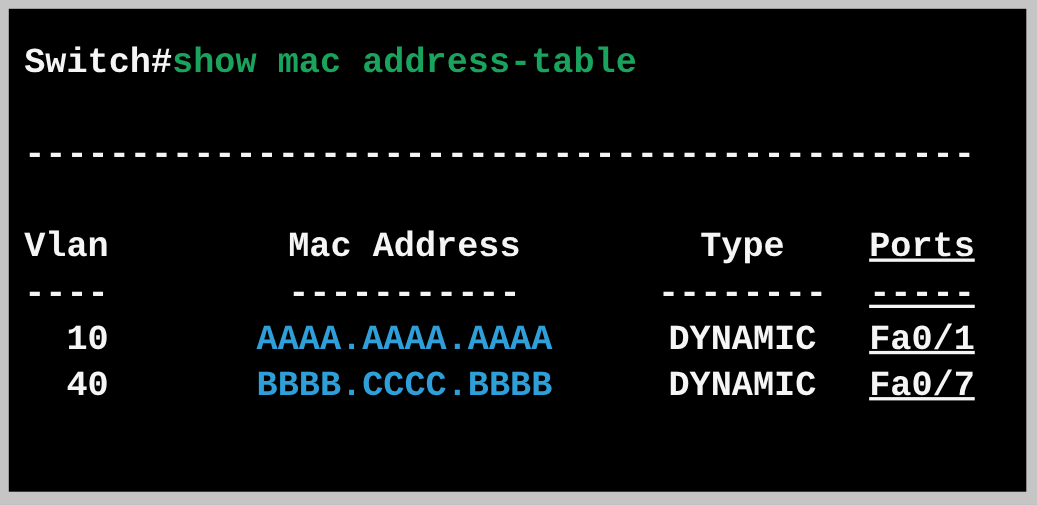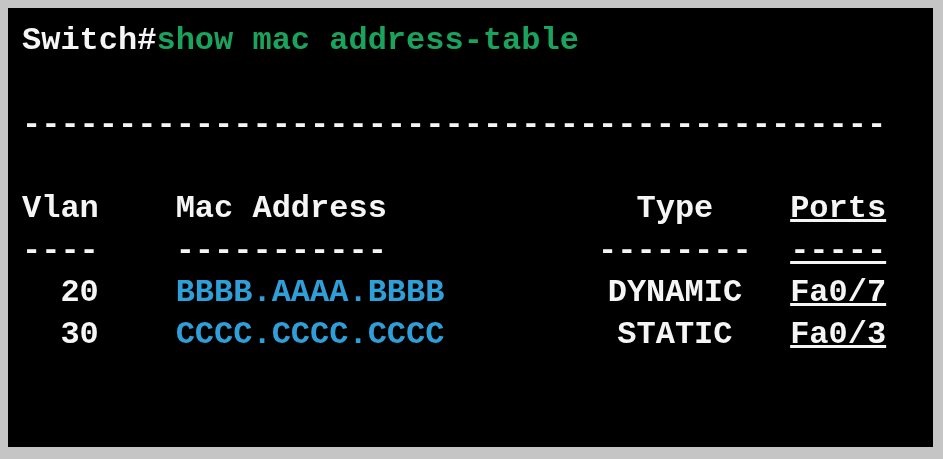--- a/index.html
+++ b/index.html
@@ -13,35 +13,35 @@
   html, body {
     width: 943px; height: 459px;
     background: var(--frame);
     overflow: hidden;
     font-family: "Liberation Mono", "DejaVu Sans Mono", monospace;
   }
   .terminal {
     position: absolute;
     top: 8px; left: 8px; right: 10px; bottom: 12px;
     background: var(--bg);
-    padding: 12px 0 0 14px;
+    padding: 28px 0 0 14px;
     overflow: hidden;
   }
   .line {
     height: 42px;
     line-height: 42px;
     font-size: 32px;
     font-weight: bold;
     color: var(--fg);
     white-space: pre;
   }
   .cell { display: inline-block; white-space: pre; vertical-align: top; }
   .c-vlan  { width: 4ch; text-align: right; }
   .head .c-vlan { text-align: right; }
-  .c-mac   { margin-left: 4ch; width: 20ch; }
+  .c-mac   { margin-left: 4ch; width: 20ch; text-align: center; }
   .c-type  { width: 12ch; text-align: center; }
   .c-ports { width: 5ch; text-decoration: underline; }
   .title-line { padding-left: 10ch; }
   .cmd { color: var(--green); }
   .mac-val { color: var(--blue); }
 </style>
 </head>
 <body>
 
 <div class="terminal">
@@ -52,18 +52,18 @@
 
 
   <div class="line">---------------------------------------------</div>
 
   <div class="line"></div>
 
   <div class="line head"><span class="cell c-vlan">Vlan</span><span class="cell c-mac">Mac Address</span><span class="cell c-type">Type</span><span class="cell c-ports">Ports</span></div>
 
   <div class="line head"><span class="cell c-vlan">----</span><span class="cell c-mac">-----------</span><span class="cell c-type">--------</span><span class="cell c-ports">-----</span></div>
 
+  <div class="line"><span class="cell c-vlan">10</span><span class="cell c-mac mac-val">AAAA.AAAA.AAAA</span><span class="cell c-type">DYNAMIC</span><span class="cell c-ports">Fa0/1</span></div>
 
-  <div class="line"><span class="cell c-vlan">20</span><span class="cell c-mac mac-val">BBBB.AAAA.BBBB</span><span class="cell c-type">DYNAMIC</span><span class="cell c-ports">Fa0/7</span></div>
+  <div class="line"><span class="cell c-vlan">40</span><span class="cell c-mac mac-val">BBBB.CCCC.BBBB</span><span class="cell c-type">DYNAMIC</span><span class="cell c-ports">Fa0/7</span></div>
 
-  <div class="line"><span class="cell c-vlan">30</span><span class="cell c-mac mac-val">CCCC.CCCC.CCCC</span><span class="cell c-type">STATIC</span><span class="cell c-ports">Fa0/3</span></div>
 
 </div>
 
 </body></html>

